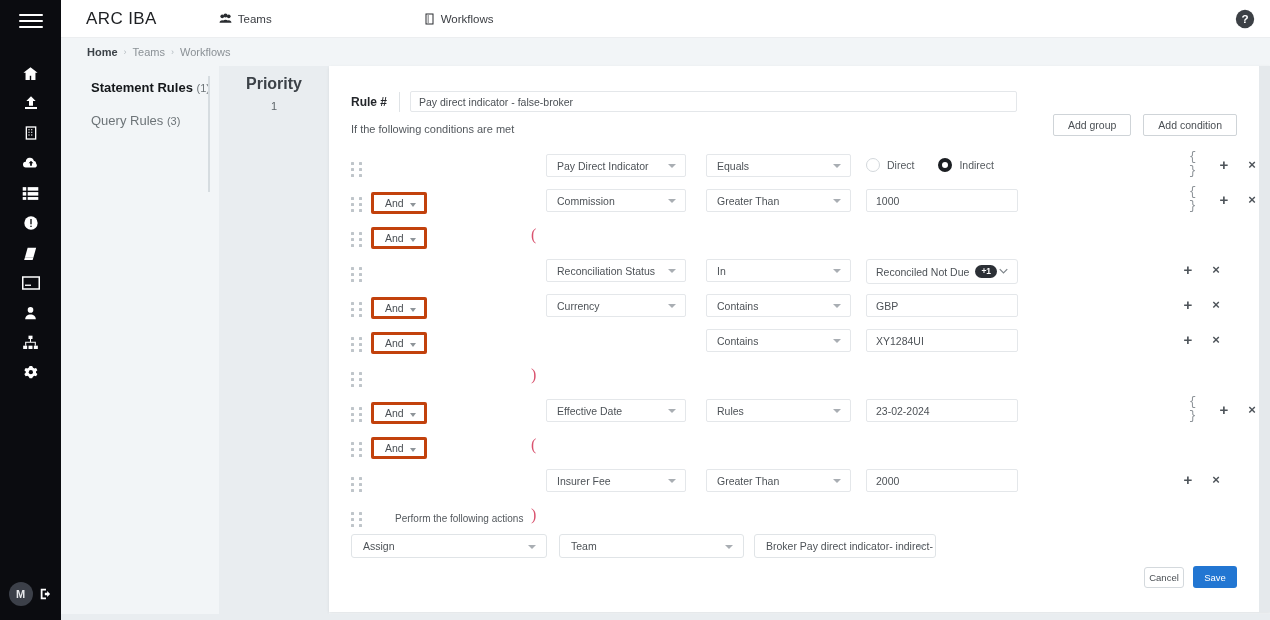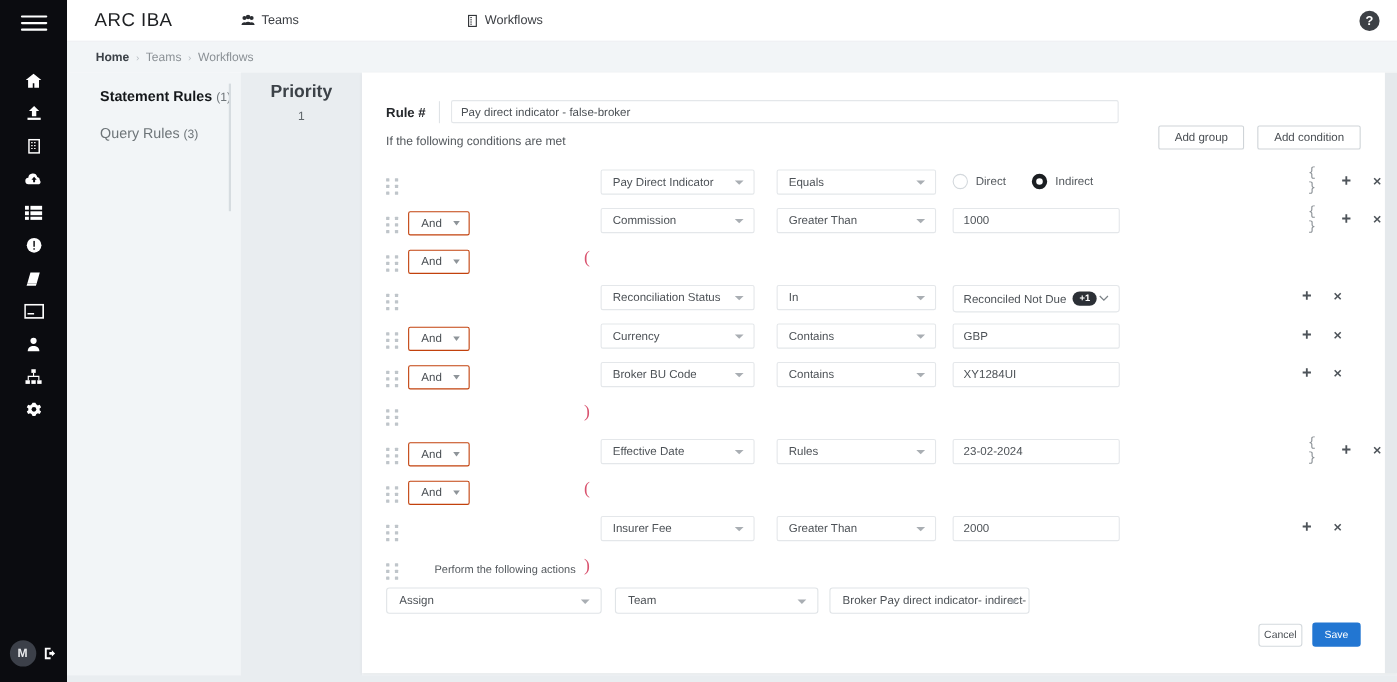--- a/index.html
+++ b/index.html
@@ -100,21 +100,21 @@
 
   
   .conds { position: absolute; left: 0; top: 88px; width: 930px; }
   .row { position: relative; height: 35px; }
   .grip { position: absolute; left: 22px; top: 8px; width: 11px; height: 15px; cursor: grab;
           display: grid; grid-template-columns: 3px 3px; grid-template-rows: 3px 3px 3px; gap: 3px 5px; }
   .grip i { width: 3px; height: 3px; background: #bfc5ca; border-radius: .5px; display: block; }
 
   .logic {
     position: absolute; left: 42px; top: 3px; width: 56px; height: 22px;
-    border: 1px solid #c2410c; border-radius: 2px; background: #fff;
+    border: 3px solid #c2410c; border-radius: 2px; background: #fff;
     font-size: 10.5px; color: #4a4f54; display: flex; align-items: center; cursor: pointer;
   }
   .logic .t { margin-left: 11px; }
   .logic .c { position: absolute; right: 8px; top: 8px; border-left: 3.5px solid transparent;
               border-right: 3.5px solid transparent; border-top: 4px solid #8e9499; }
 
   .paren { position: absolute; left: 202px; top: 2px; font-size: 16px; color: #d9536f; font-family: "Liberation Serif", serif; }
 
   .sel {
     position: absolute; height: 23px; border: 1px solid #e4e7ea; border-radius: 2px;
@@ -482,24 +482,20 @@
               <div class="grip">
                 <i></i>
                 <i></i>
                 <i></i>
                 <i></i>
                 <i></i>
                 <i></i>
               </div>
               <div class="logic">
                 <span class="t">And</span>
-                <span class="c"></span>
-              </div>
-              <div class="sel field">
-                <span class="t">Broker BU Code</span>
                 <span class="c"></span>
               </div>
               <div class="sel op">
                 <span class="t">Contains</span>
                 <span class="c"></span>
               </div>
               <input class="val" value="XY1284UI" style="">
               <div class="acts slot-right">
                 <span class="act plus">+</span>
                 <span class="act x">×</span>

